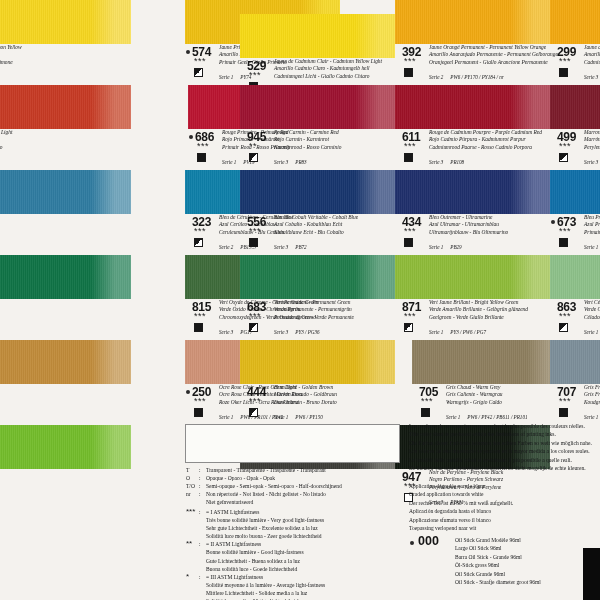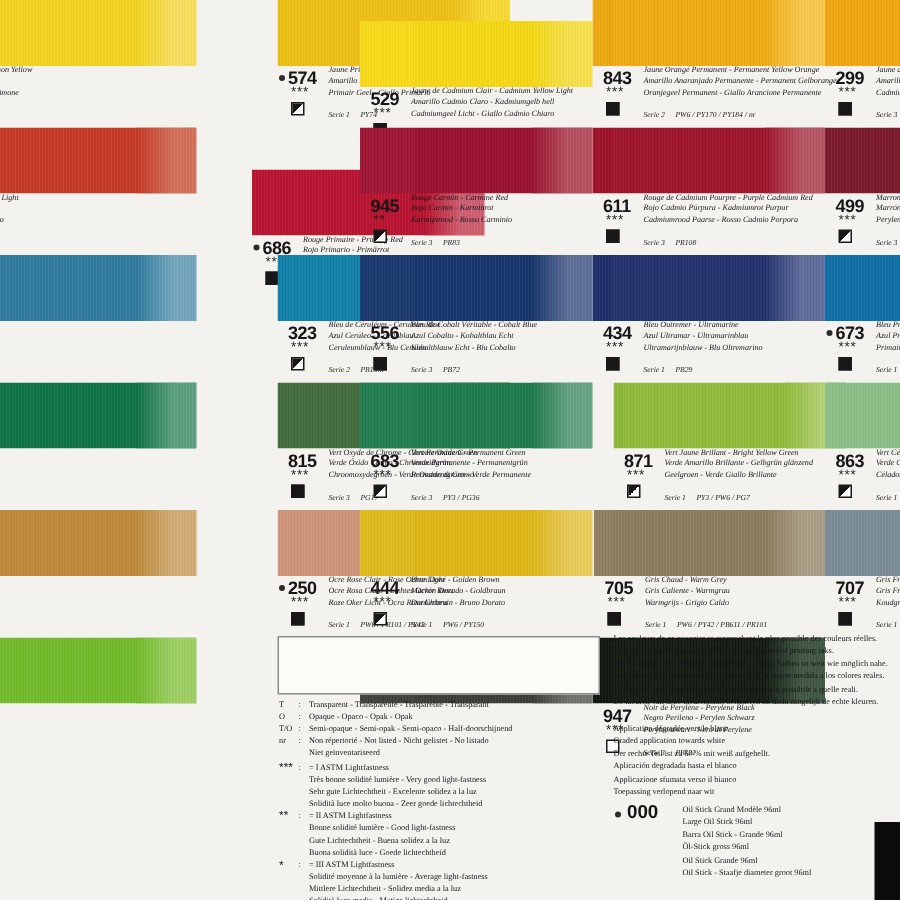--- a/index.html
+++ b/index.html
@@ -163,21 +163,21 @@
           <div class="serie">Serie 3<span class="sp"></span>PY35</div>
         </div>
       </div>
       <div class="cell" style="left: 395px; top: 0px; width: 155px;">
         <div class="chip">
           <div class="base" style="background: rgb(240, 169, 17);"></div>
           <div class="grad" style="background: linear-gradient(90deg, rgb(240, 169, 17) 0%, rgb(246, 199, 73) 60%, rgb(246, 199, 73) 100%);"></div>
           <div class="tex"></div>
         </div>
         <div class="label">
-          <div class="code">843</div>
+          <div class="code">392</div>
           <div class="stars">***</div>
           <div class="opbox opaque"></div>
           <div class="names">
             <div>Jaune Orangé Permanent - Permanent Yellow Orange</div>
             <div>Amarillo Anaranjado Permanente - Permanent Gelborange</div>
             <div>Oranjegeel Permanent - Giallo Arancione Permanente</div>
           </div>
           <div class="serie">Serie 2<span class="sp"></span>PW6 / PY170 / PY184 / nr</div>
         </div>
       </div>
@@ -205,21 +205,21 @@
           <div class="tex"></div>
         </div>
         <div class="label">
           <div class="names" style="left: 0px;">
             <div>mium Red Light</div>
             <div>ro</div>
             <div>mio Chiaro</div>
           </div>
         </div>
       </div>
-      <div class="cell" style="left: 168px; top: 85px; width: 155px; margin-top: 28px;">
+      <div class="cell" style="left: 188px; top: 85px; width: 155px;">
         <div class="chip">
           <div class="base" style="background: rgb(186, 20, 48);"></div>
           <div class="grad" style="background: linear-gradient(90deg, rgb(186, 20, 48) 0%, rgb(207, 95, 112) 60%, rgb(207, 95, 112) 100%);"></div>
           <div class="tex"></div>
         </div>
         <div class="label">
           <div class="dot"></div>
           <div class="code">686</div>
           <div class="stars">***</div>
           <div class="opbox opaque"></div>
@@ -401,21 +401,21 @@
           <div class="stars">***</div>
           <div class="opbox semi"></div>
           <div class="names">
             <div>Vert Permanent - Permanent Green</div>
             <div>Verde Permanente - Permanentgrün</div>
             <div>Permanentgroen - Verde Permanente</div>
           </div>
           <div class="serie">Serie 3<span class="sp"></span>PY3 / PG36</div>
         </div>
       </div>
-      <div class="cell" style="left: 409px; top: 255px; width: 155px;">
+      <div class="cell" style="left: 395px; top: 255px; width: 155px;">
         <div class="chip">
           <div class="base" style="background: rgb(142, 187, 57);"></div>
           <div class="grad" style="background: linear-gradient(90deg, rgb(142, 187, 57) 0%, rgb(179, 208, 114) 60%, rgb(179, 208, 114) 100%);"></div>
           <div class="tex"></div>
         </div>
         <div class="label">
           <div class="code">871</div>
           <div class="stars">***</div>
           <div class="opbox semi"></div>
           <div class="names">
@@ -481,21 +481,21 @@
           <div class="stars">***</div>
           <div class="opbox semi"></div>
           <div class="names">
             <div>Brun Doré - Golden Brown</div>
             <div>Marrón Dorado - Goldbraun</div>
             <div>Donkerbruin - Bruno Dorato</div>
           </div>
           <div class="serie">Serie 1<span class="sp"></span>PW6 / PY150</div>
         </div>
       </div>
-      <div class="cell" style="left: 396px; top: 340px; width: 155px;">
+      <div class="cell" style="left: 412px; top: 340px; width: 155px;">
         <div class="chip">
           <div class="base" style="background: rgb(141, 126, 94);"></div>
           <div class="grad" style="background: linear-gradient(90deg, rgb(141, 126, 94) 0%, rgb(171, 159, 134) 60%, rgb(171, 159, 134) 100%);"></div>
           <div class="tex"></div>
         </div>
         <div class="label">
           <div class="code">705</div>
           <div class="stars">***</div>
           <div class="opbox opaque"></div>
           <div class="names">

